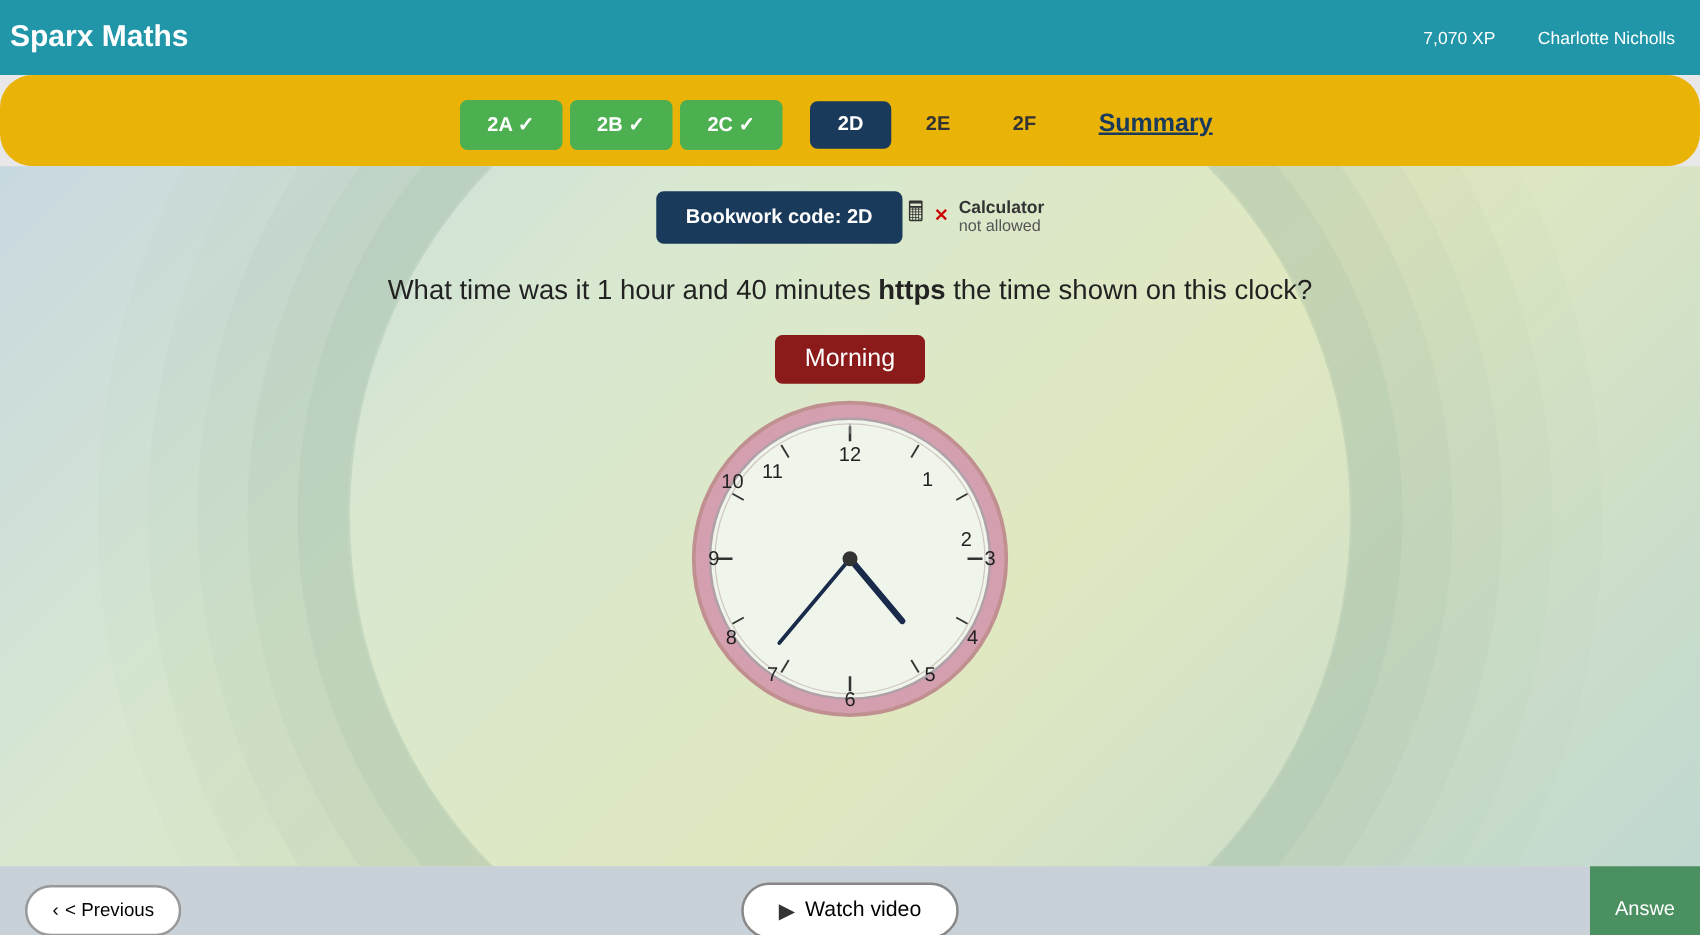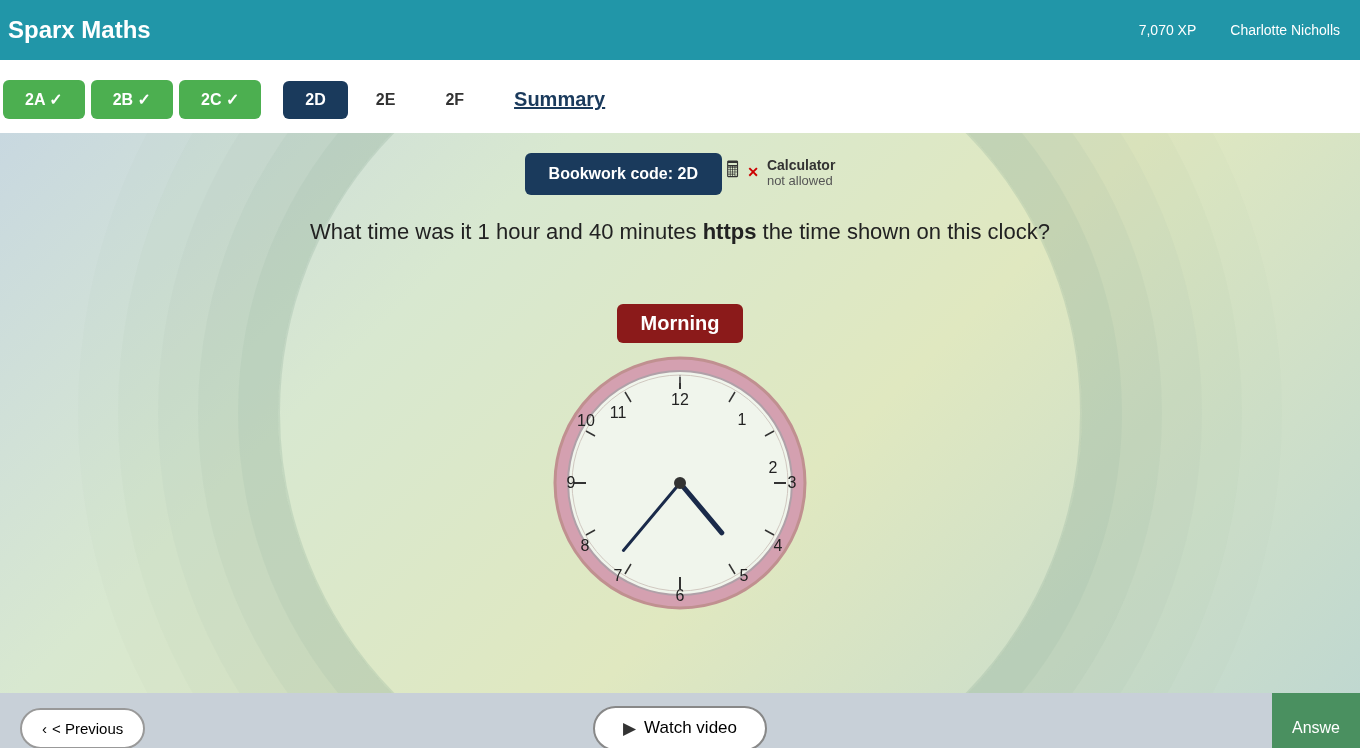--- a/index.html
+++ b/index.html
@@ -33,24 +33,26 @@
       display: flex;
       align-items: center;
       gap: 34px;
       color: white;
       font-size: 14px;
     }
 
     
     .nav-tabs {
       display: flex;
+      justify-content: center;
       align-items: center;
       gap: 0;
       padding: 18px 0 12px 0;
-      background: #ffffff;
+      background: #eab308;
+      border-radius: 26px;
     }
     .tab {
       padding: 10px 22px;
       border-radius: 6px;
       font-size: 16px;
       font-weight: bold;
       cursor: pointer;
       margin: 0 3px;
       border: none;
     }
@@ -155,23 +157,22 @@
       z-index: 2;
     }
 
     
     .morning-badge {
       background: #8b1a1a;
       color: white;
       padding: 8px 24px;
       border-radius: 6px;
       font-size: 20px;
-      font-weight: bold;
+      font-weight: normal;
       margin-bottom: 10px;
-      margin-top: 36px;
     }
 
     
     .clock-container {
       position: relative;
       width: 260px;
       height: 260px;
     }
 
     

